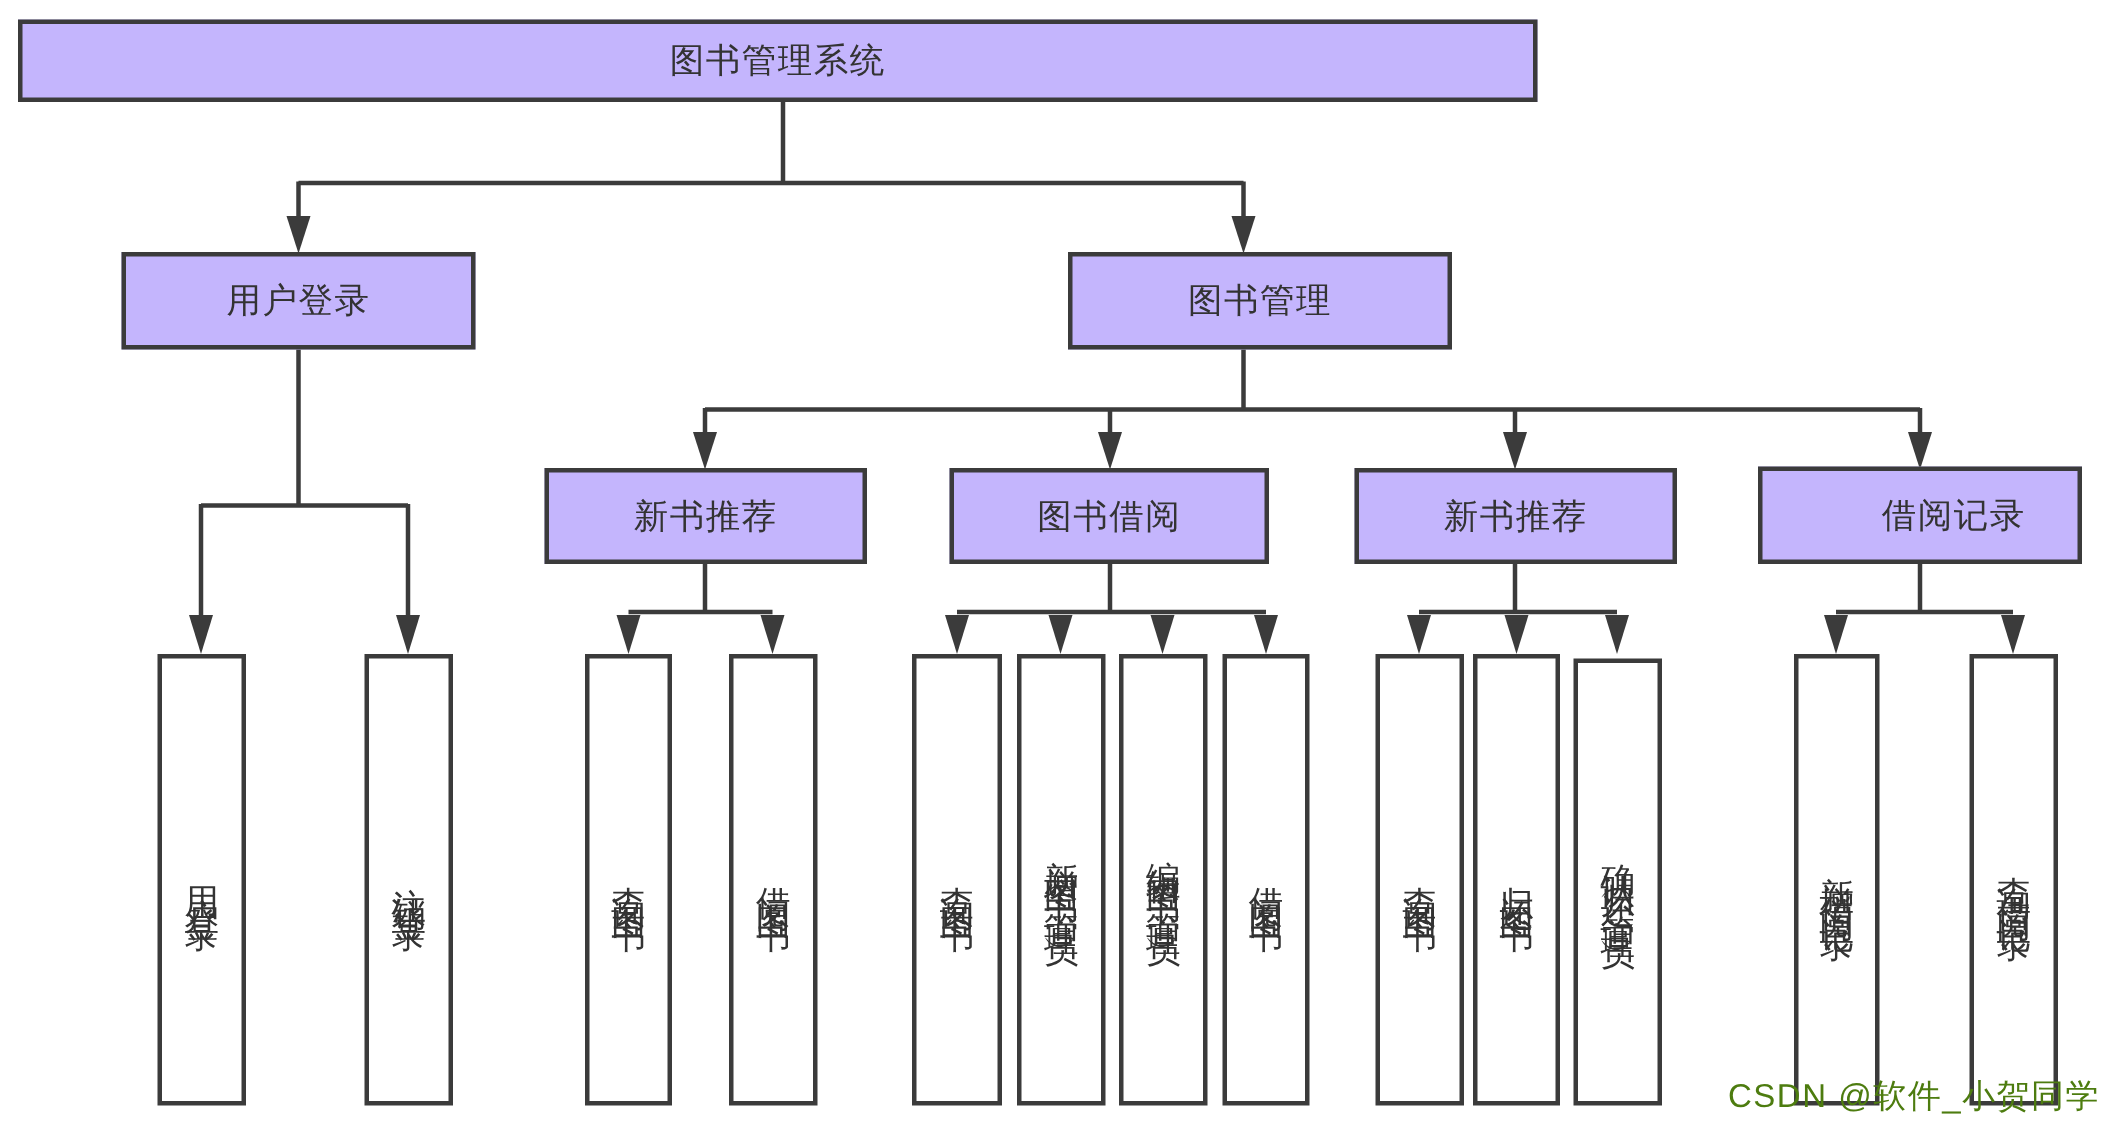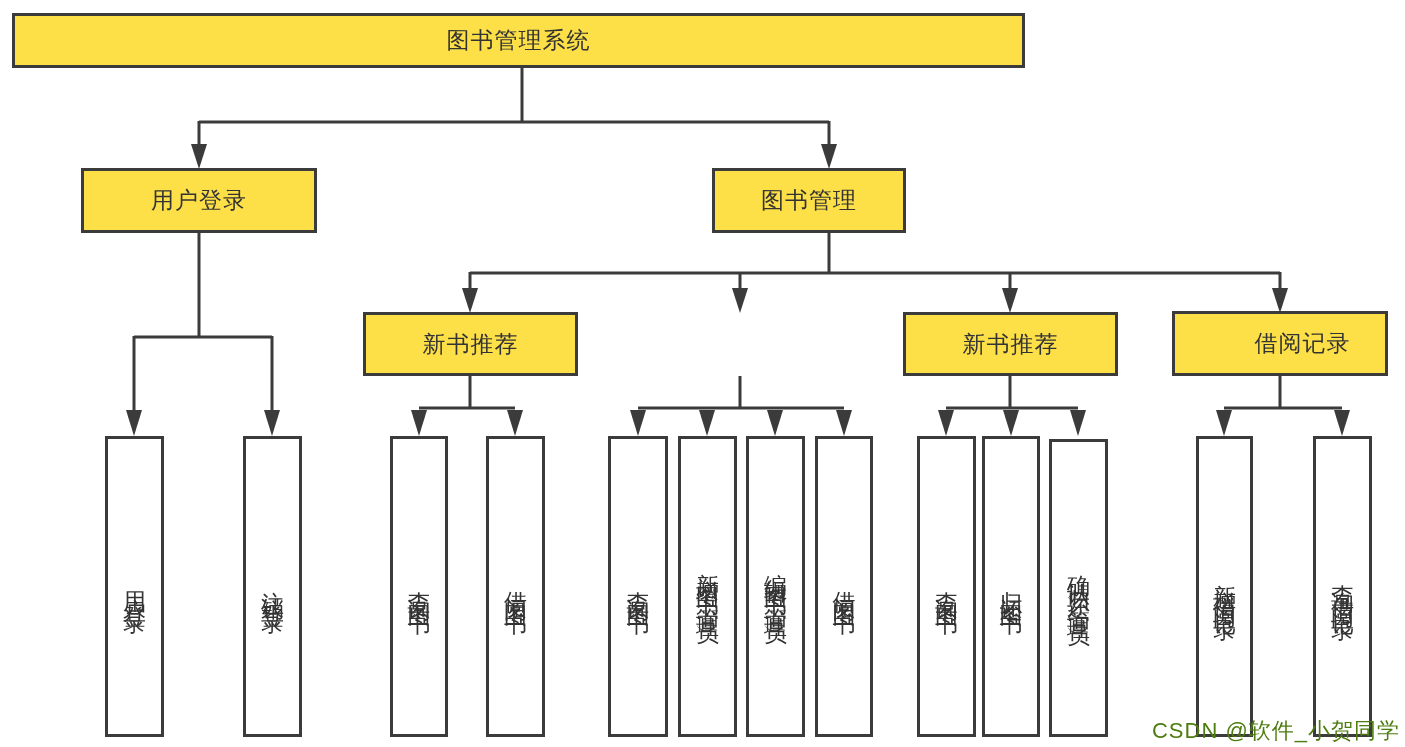--- a/index.html
+++ b/index.html
@@ -14,21 +14,21 @@
   }
   #connectors {
     position: absolute;
     left: 0; top: 0;
     width: 1405px; height: 747px;
   }
   .node {
     position: absolute;
     box-sizing: border-box;
     border: 3px solid #3b3b3b;
-    background: #fde047;
+    background: #c4b5fd;
     display: flex;
     align-items: center;
     justify-content: center;
     font-size: 23px;
     letter-spacing: 1px;
     color: #333333;
     font-family: Liberation Mono, monospace;
   }
   .leaf {
     position: absolute;
@@ -111,23 +111,24 @@
       <polygon points="1003,410 1019,410 1011,436"></polygon>
       <polygon points="1070,410 1086,410 1078,436"></polygon>
       <polygon points="1216,410 1232,410 1224,436"></polygon>
       <polygon points="1334,410 1350,410 1342,436"></polygon>
     </g>
   </svg>
 
   <div class="node" style="left:12px; top:13px; width:1013px; height:55px;">图书管理系统</div>
 
   <div class="node" style="left:81px; top:168px; width:236px; height:65px;">用户登录</div>
-  <div class="node" style="left:712px; top:168px; width:194px; height:65px;">图书管理</div>
+  <div class="node" style="left:712px; top:168px; width:256px; height:65px;">图书管理</div>
 
   <div class="node" style="left:363px; top:312px; width:215px; height:64px;text-align:right;">新书推荐</div>
+  <div class="node" style="left:633px; top:312px; width:213px; height:64px;">图书借阅</div>
   <div class="node" style="left:903px; top:312px; width:215px; height:64px;">新书推荐</div>
   <div class="node" style="left:1172px; top:311px; width:216px; height:65px;padding-left:45px;">借阅记录</div>
 
   <div class="leaf" style="left:105px; top:436px; width:59px; height:301px;">
     <span>用户登录</span>
   </div>
   <div class="leaf" style="left:243px; top:436px; width:59px; height:301px;">
     <span>注销登录</span>
   </div>
 

